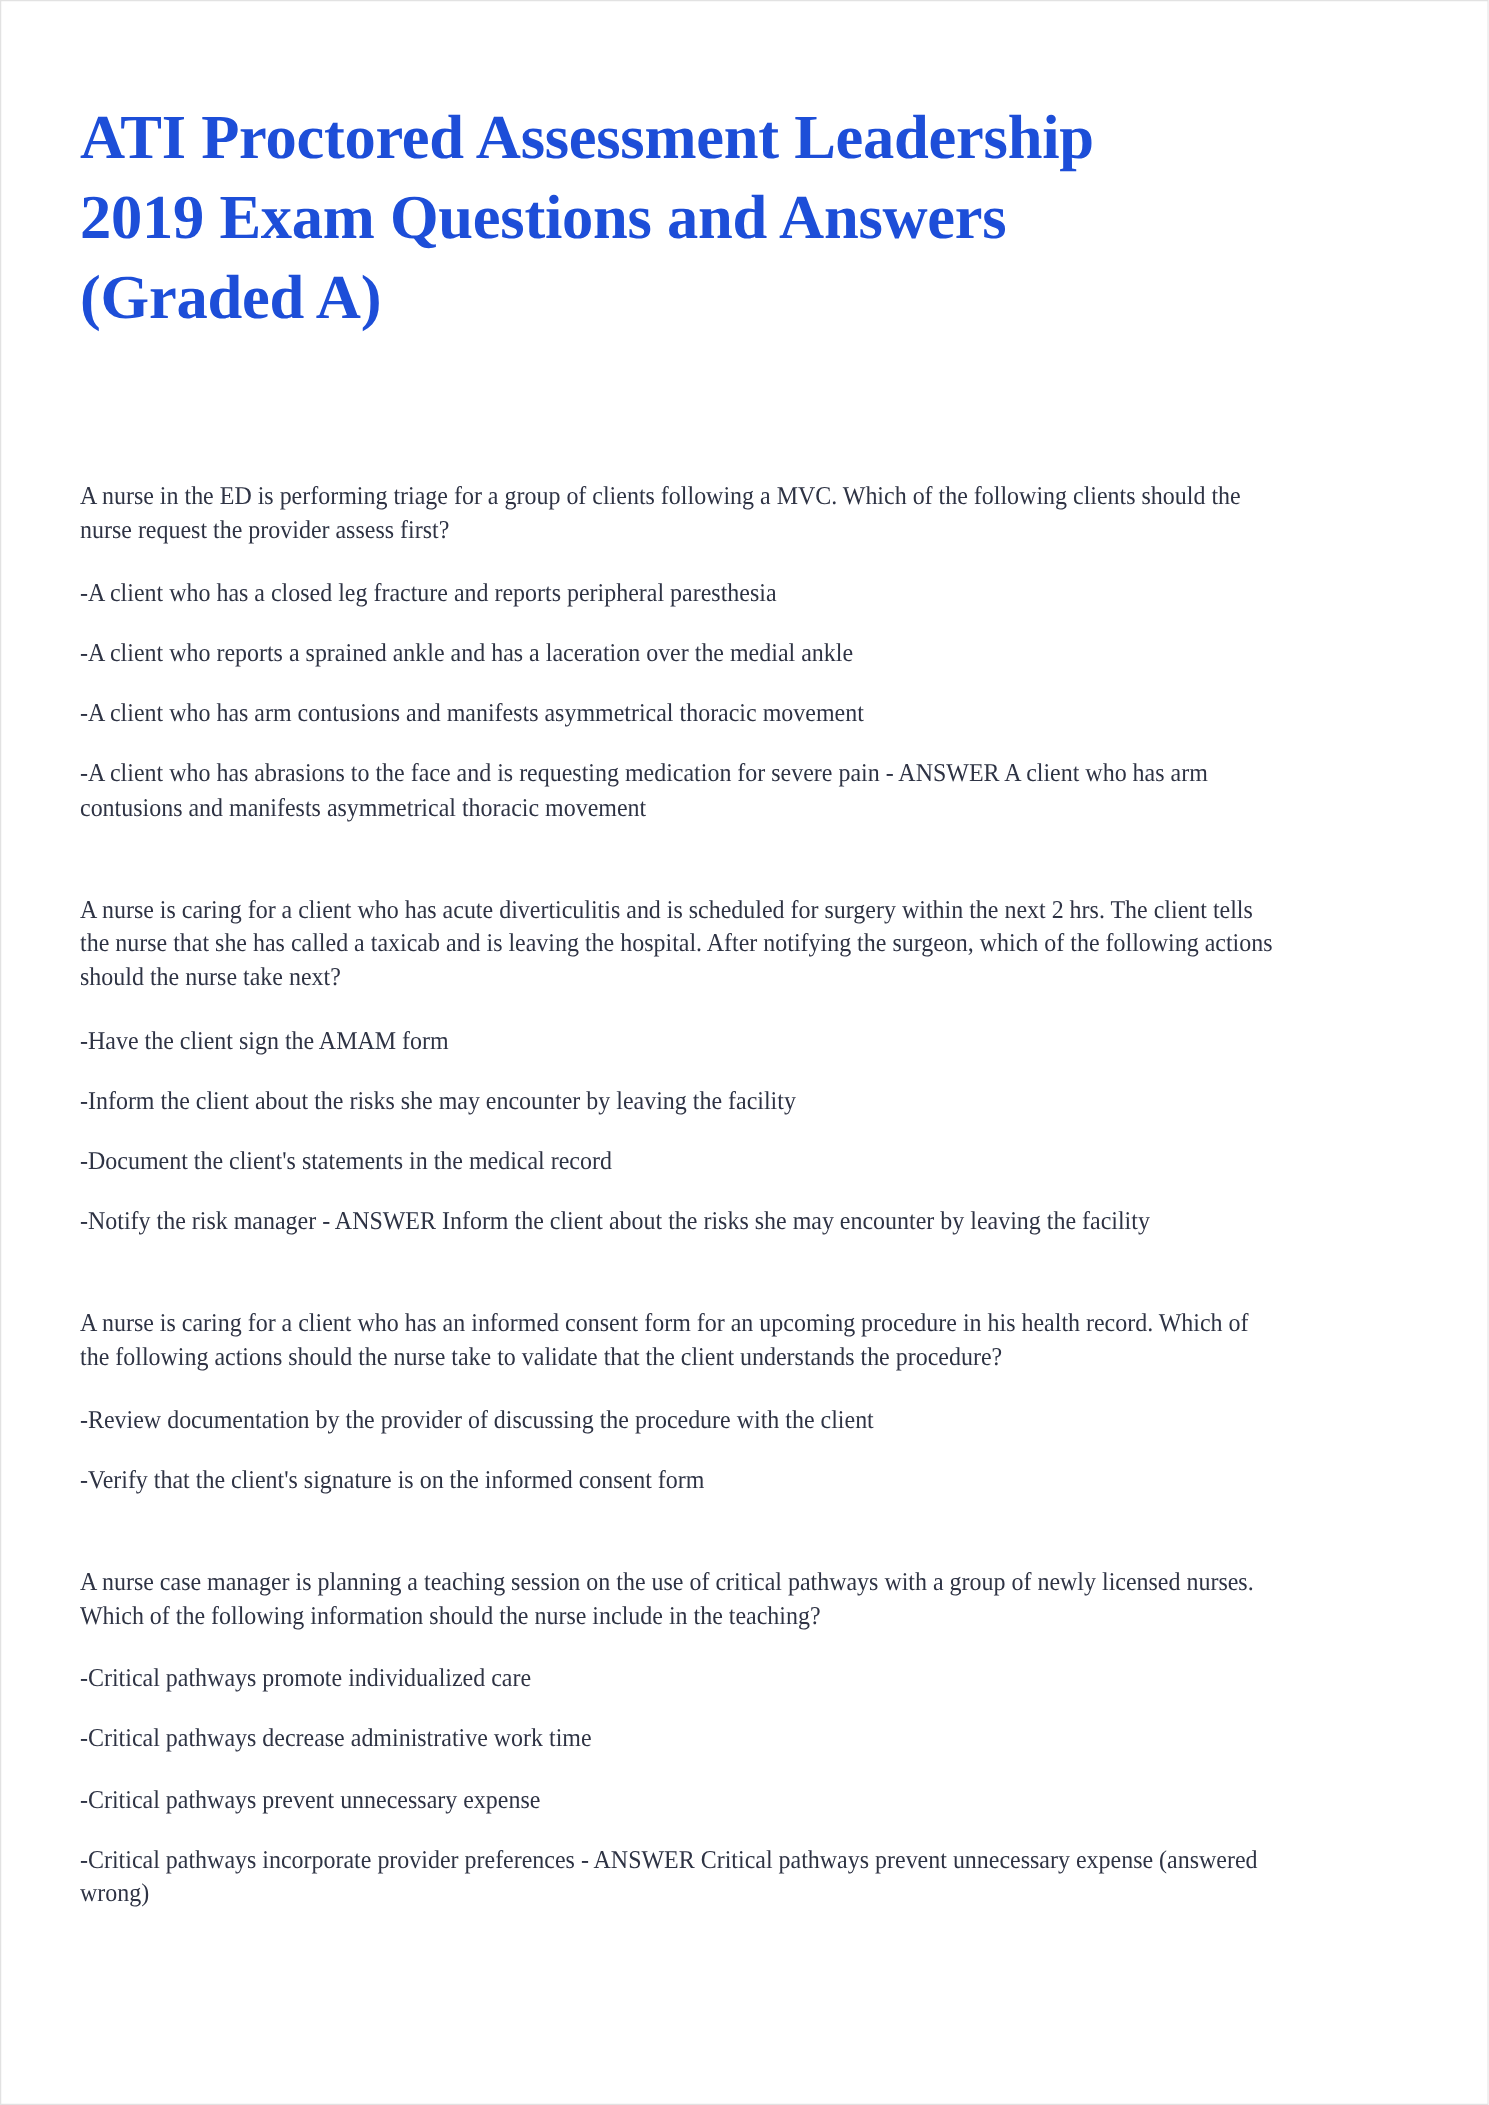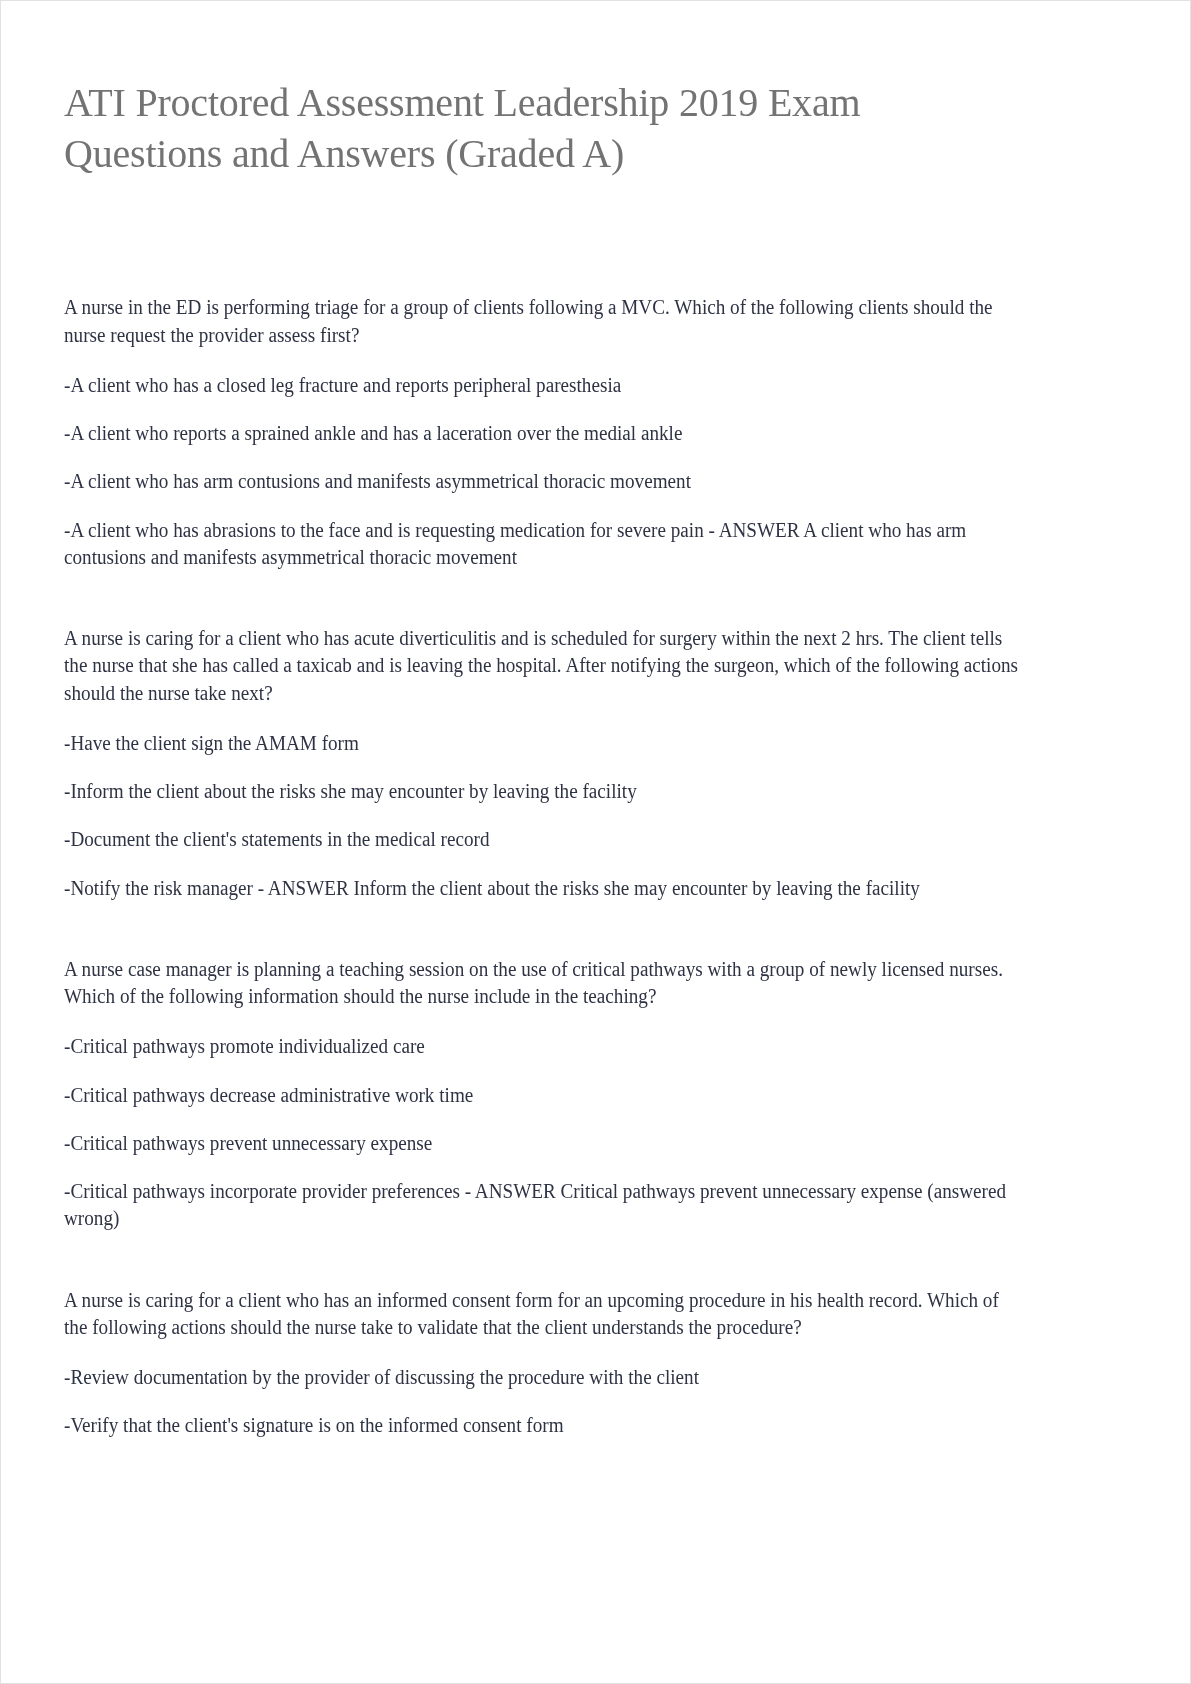--- a/index.html
+++ b/index.html
@@ -19,25 +19,25 @@
     color: #2e3344;
   }
   .content {
     position: absolute;
     left: 63px;
     top: 76px;
     width: 955px;
   }
   .doc-title {
     font-family: "Liberation Serif", "DejaVu Serif", serif;
-    font-weight: normal;
-    font-size: 40px;
+    font-weight: bold;
+    font-size: 50px;
     line-height: 1.28;
     letter-spacing: -0.2px;
-    color: #737373;
+    color: #1d4ed8;
     margin: 0;
     width: 860px;
   }
   .body-block {
     margin-top: 115px;
   }
   .qa-group {
     margin-bottom: 54px;
   }
   .qa-group:last-child {
@@ -81,28 +81,28 @@
 
       <section class="qa-group">
         <p class="line stem">A nurse is caring for a client who has acute diverticulitis and is scheduled for surgery within the next 2 hrs. The client tells the nurse that she has called a taxicab and is leaving the hospital. After notifying the surgeon, which of the following actions should the nurse take next?</p>
         <p class="line">-Have the client sign the AMAM form</p>
         <p class="line">-Inform the client about the risks she may encounter by leaving the facility</p>
         <p class="line">-Document the client's statements in the medical record</p>
         <p class="line">-Notify the risk manager - ANSWER Inform the client about the risks she may encounter by leaving the facility</p>
       </section>
 
       <section class="qa-group">
+        <p class="line stem">A nurse is caring for a client who has an informed consent form for an upcoming procedure in his health record. Which of the following actions should the nurse take to validate that the client understands the procedure?</p>
+        <p class="line">-Review documentation by the provider of discussing the procedure with the client</p>
+        <p class="line">-Verify that the client's signature is on the informed consent form</p>
+      </section>
+
+      <section class="qa-group">
         <p class="line stem">A nurse case manager is planning a teaching session on the use of critical pathways with a group of newly licensed nurses. Which of the following information should the nurse include in the teaching?</p>
         <p class="line">-Critical pathways promote individualized care</p>
         <p class="line">-Critical pathways decrease administrative work time</p>
         <p class="line">-Critical pathways prevent unnecessary expense</p>
         <p class="line">-Critical pathways incorporate provider preferences - ANSWER Critical pathways prevent unnecessary expense (answered wrong)</p>
       </section>
 
-      <section class="qa-group">
-        <p class="line stem">A nurse is caring for a client who has an informed consent form for an upcoming procedure in his health record. Which of the following actions should the nurse take to validate that the client understands the procedure?</p>
-        <p class="line">-Review documentation by the provider of discussing the procedure with the client</p>
-        <p class="line">-Verify that the client's signature is on the informed consent form</p>
-      </section>
-
     </div>
   </div>
 </div>
 
 </body></html>

